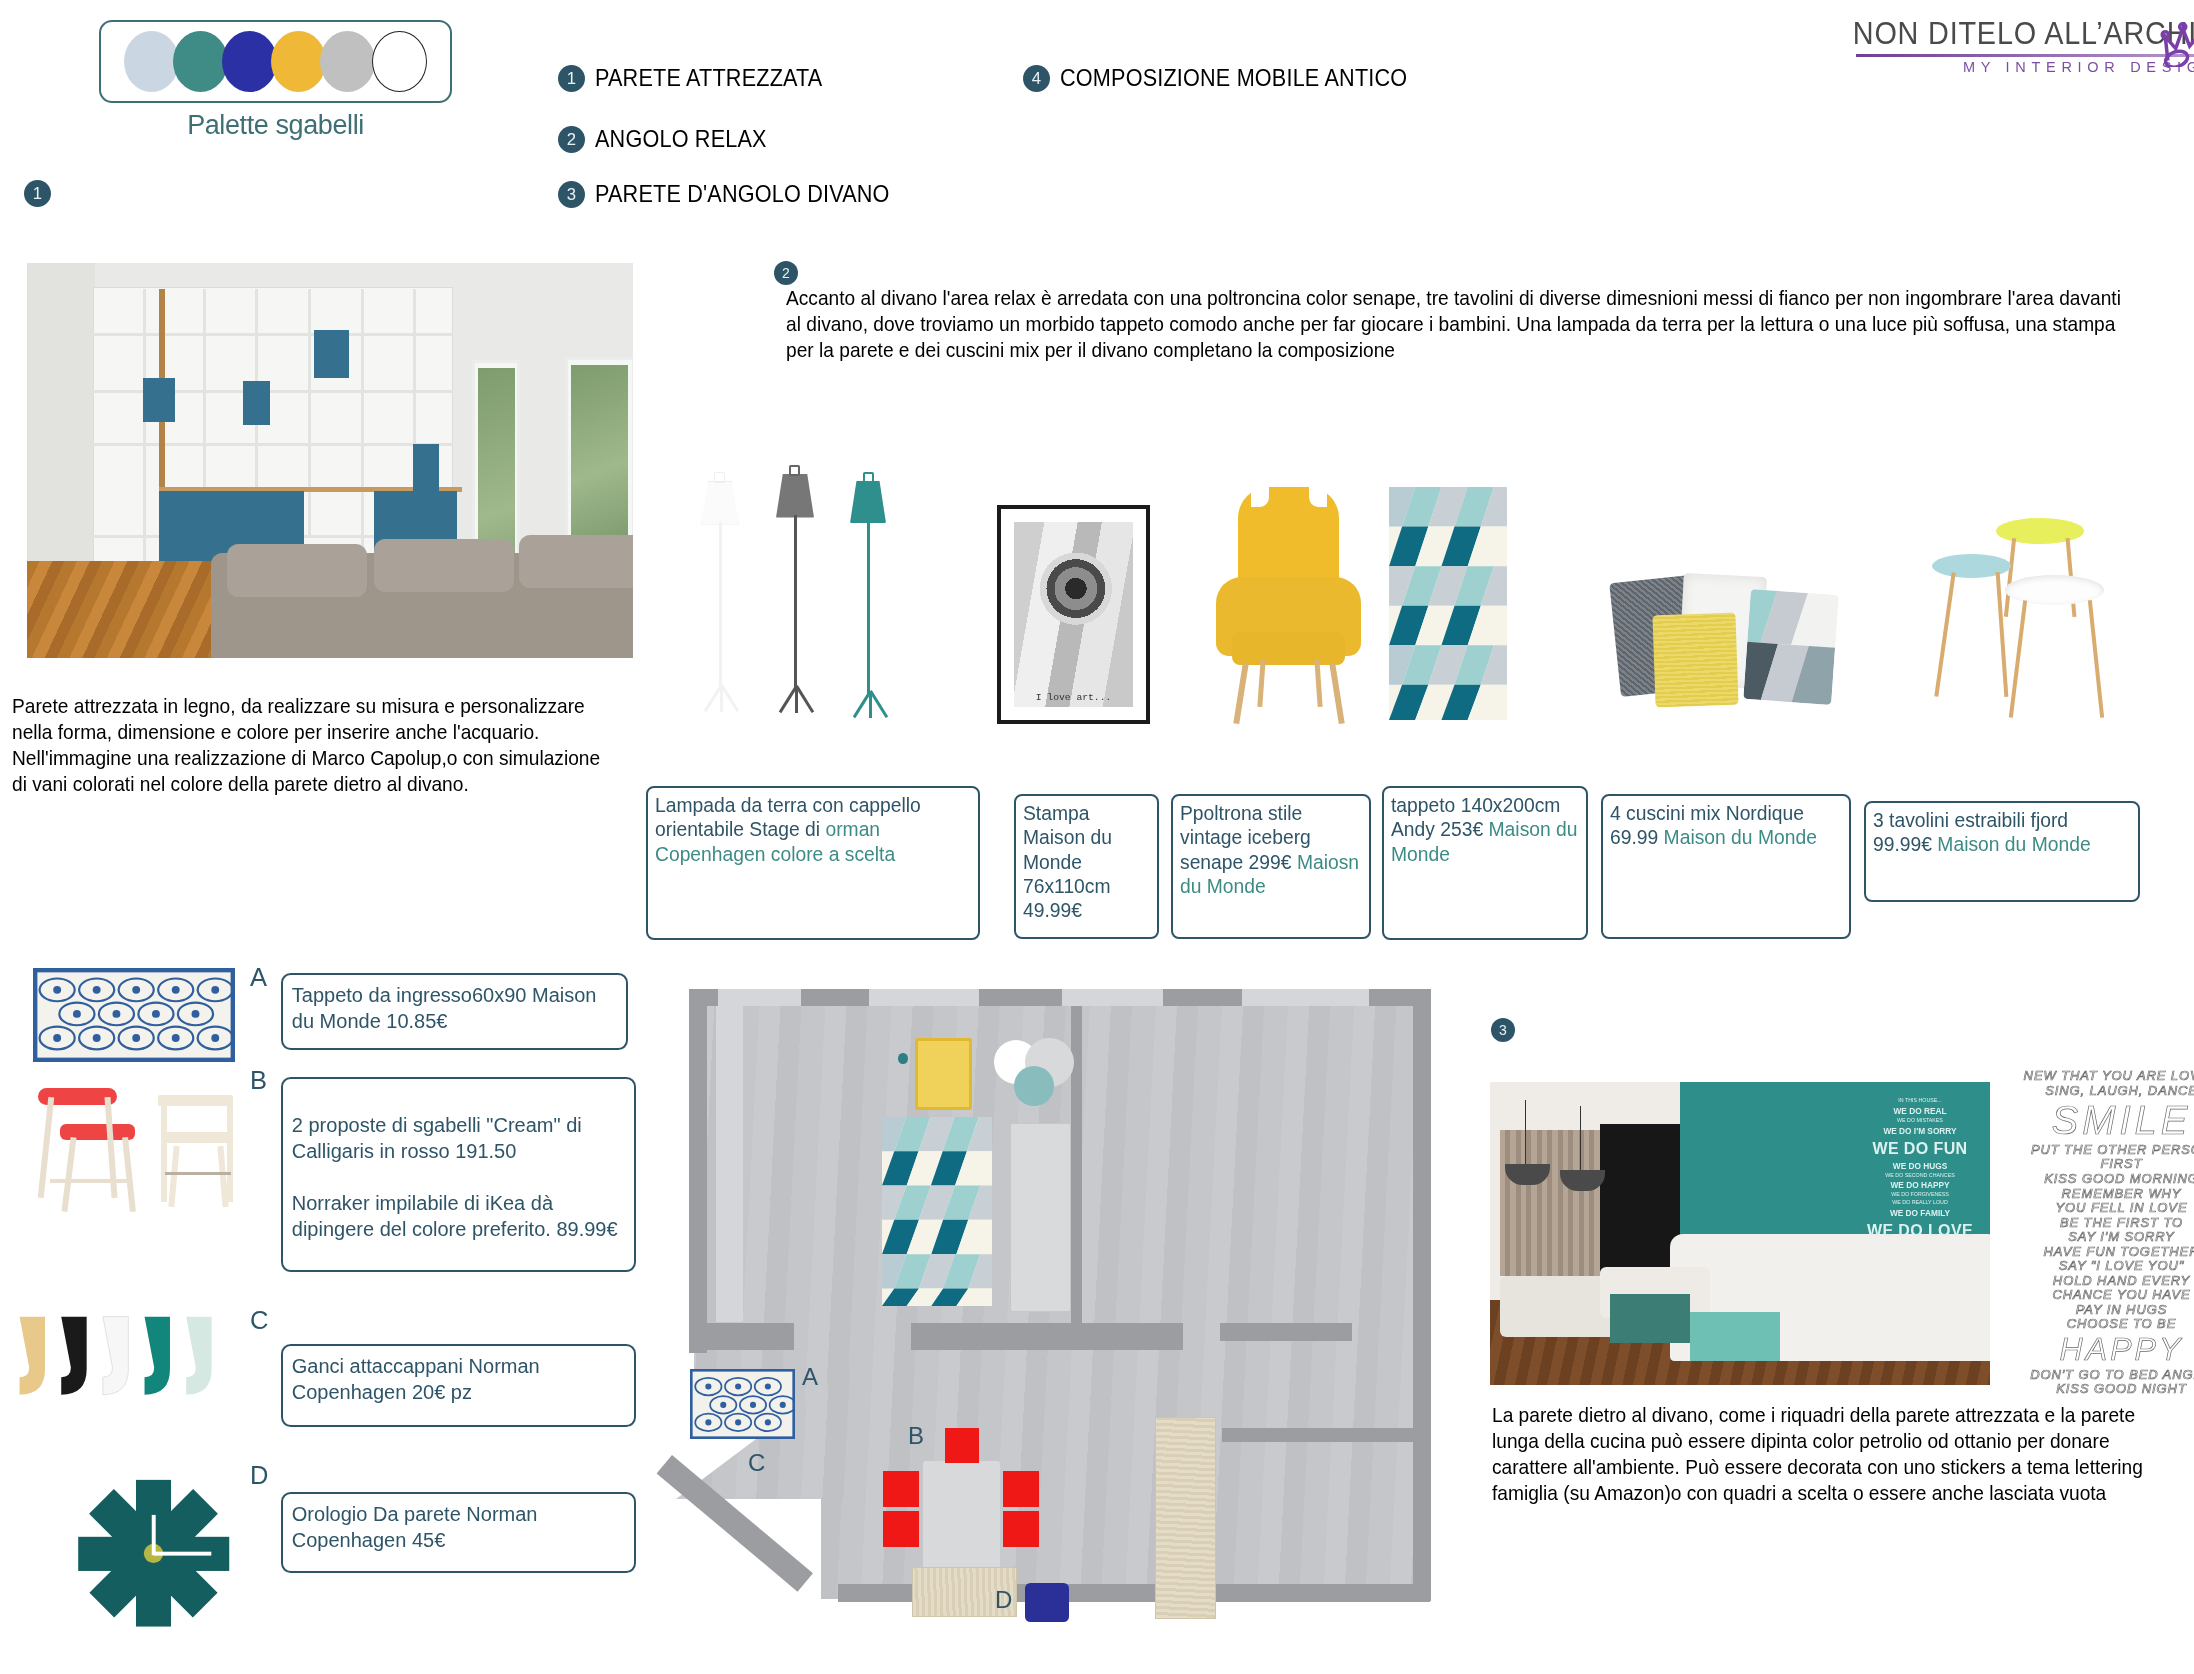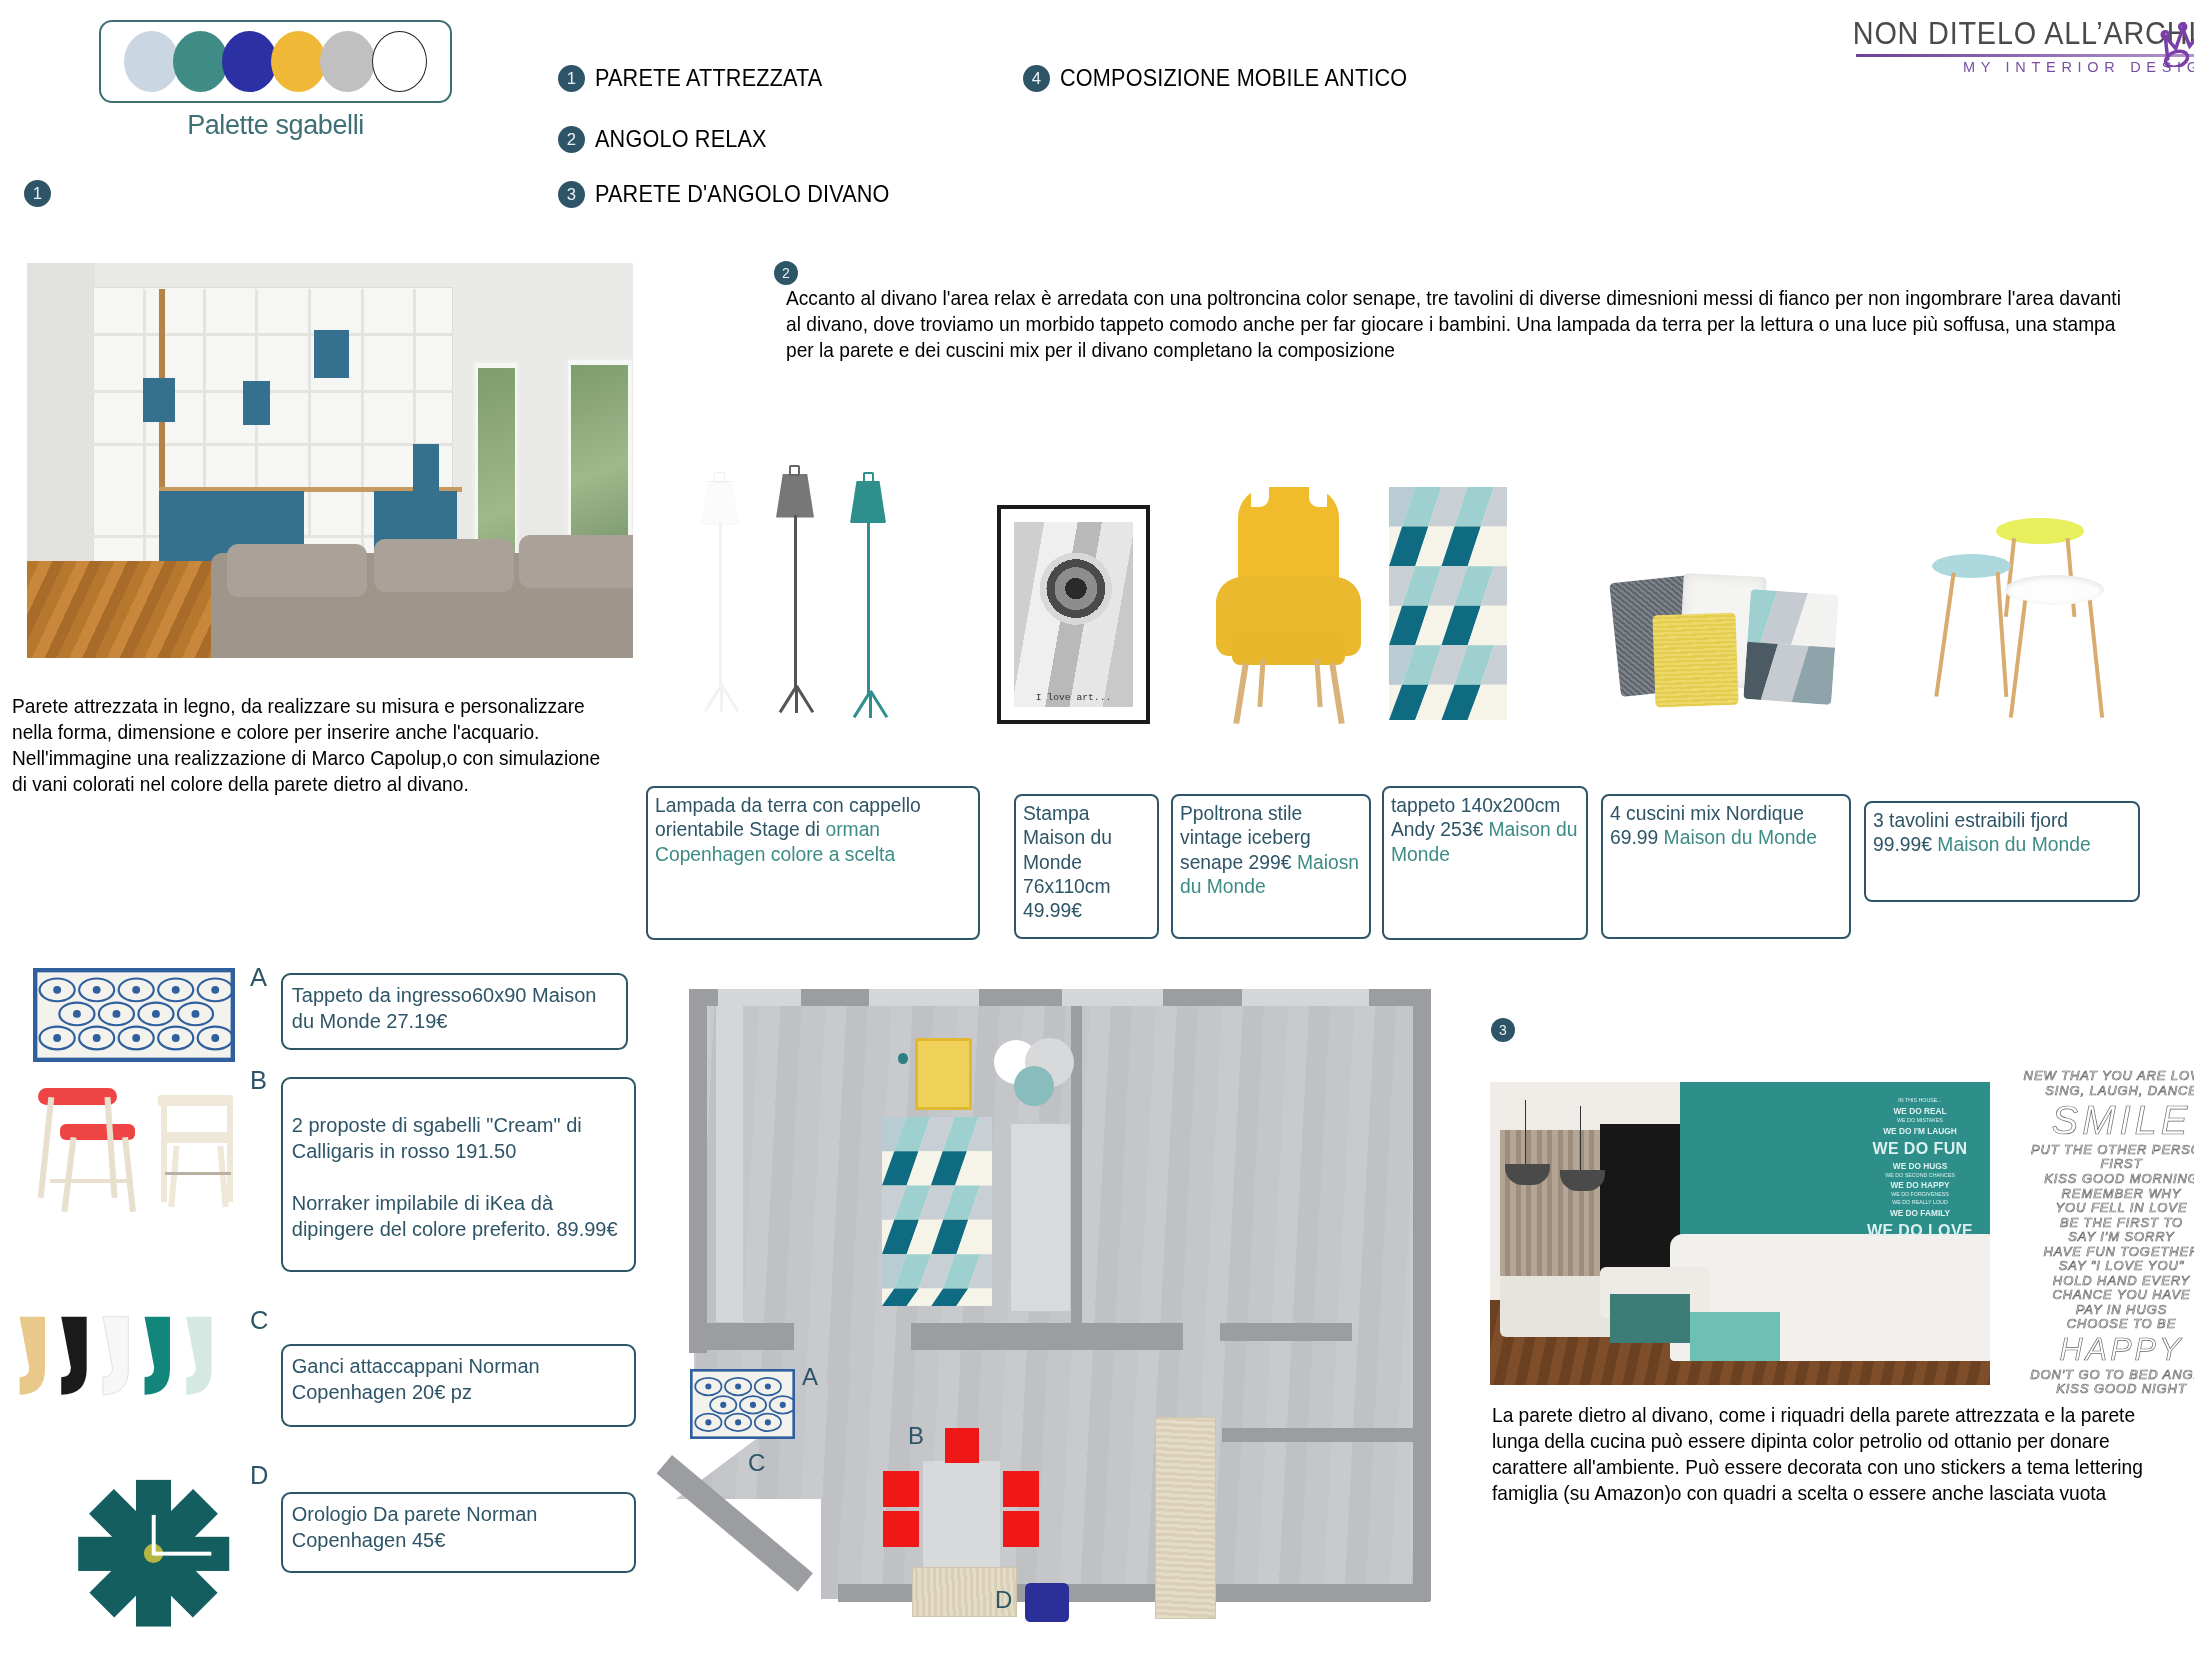--- a/index.html
+++ b/index.html
@@ -418,21 +418,21 @@
           <ellipse cx="145" cy="160" rx="40" ry="26"></ellipse>
         <ellipse cx="235" cy="160" rx="40" ry="26"></ellipse>
           <ellipse cx="325" cy="160" rx="40" ry="26"></ellipse>
           <ellipse cx="415" cy="160" rx="40" ry="26"></ellipse>
       </g>
     </g>
   </svg>
 </div>
 <div class="abs abcd-letter" style="left:250px; top:963px;">A</div>
 <div class="abs abcd-box" style="left:281px; top:973px; width:347px; height:77px;">
-  <span>Tappeto da ingresso60x90 Maison du Monde 27.19€</span>
+  <span>Tappeto da ingresso60x90 Maison du Monde 10.85€</span>
 </div>
 
 <div class="abs" style="left:17.6px; top:1071px; width:228px; height:176px;">
 
   <div style="position:absolute;left:20px;top:16.7px;width:79px;height:17.6px;background:#ef4444;border-radius:8.8px;"></div>
   <div style="position:absolute;left:42px;top:53px;width:75px;height:16px;background:#ef4444;border-radius:6.1px;"></div>
   <div style="position:absolute;left:25.5px;top:26px;width:5.7px;height:101px;background:#e8dfcf;transform:rotate(6deg);"></div>
   <div style="position:absolute;left:90px;top:26px;width:5.7px;height:101px;background:#e8dfcf;transform:rotate(-4deg);"></div>
   <div style="position:absolute;left:48px;top:66px;width:5.7px;height:75px;background:#e8dfcf;transform:rotate(7deg);"></div>
   <div style="position:absolute;left:108px;top:66px;width:5.7px;height:75px;background:#e8dfcf;transform:rotate(-6deg);"></div>
@@ -614,21 +614,21 @@
   <div class="p3-lamp" style="left:14%; top:29%; width:9%; height:7%;"></div>
   <div id="p3-sofa"></div>
   <div style="position:absolute;left:2%;bottom:16%;width:28%;height:20%;background:#e7e3dd;border-radius:6.1px;"></div>
   <div style="position:absolute;left:22%;bottom:22%;width:22%;height:17%;background:#eeebe6;border-radius:6.1px;"></div>
   <div class="p3-tbl" style="left:24%; bottom:14%; width:16%; height:16%; background:#3c7e76;"></div>
   <div class="p3-tbl" style="left:40%; bottom:8%; width:18%; height:16%; background:#6fc0b4;"></div>
   <div id="p3-sticker">
     <div class="sml">IN THIS HOUSE...</div>
     <div class="mid">WE DO REAL</div>
     <div class="sml">WE DO MISTAKES</div>
-    <div class="mid">WE DO I'M LAUGH</div>
+    <div class="mid">WE DO I'M SORRY</div>
     <div class="big">WE DO FUN</div>
     <div class="mid">WE DO HUGS</div>
     <div class="sml">WE DO SECOND CHANCES</div>
     <div class="mid">WE DO HAPPY</div>
     <div class="sml">WE DO FORGIVENESS</div>
     <div class="sml">WE DO REALLY LOUD</div>
     <div class="mid">WE DO FAMILY</div>
     <div class="big">WE DO LOVE</div>
   </div>
 </div>

